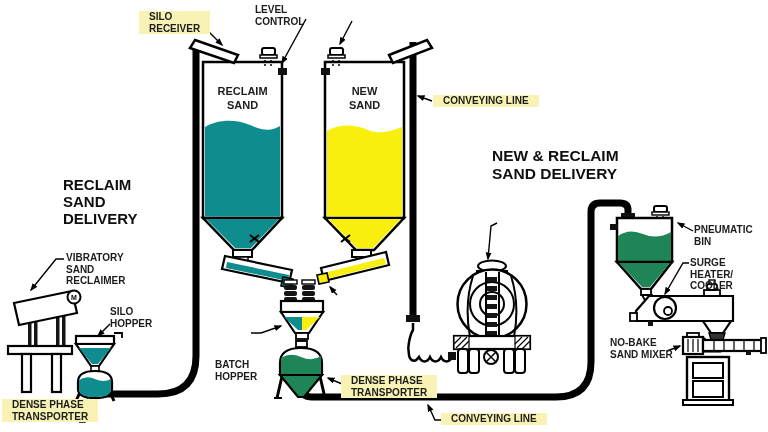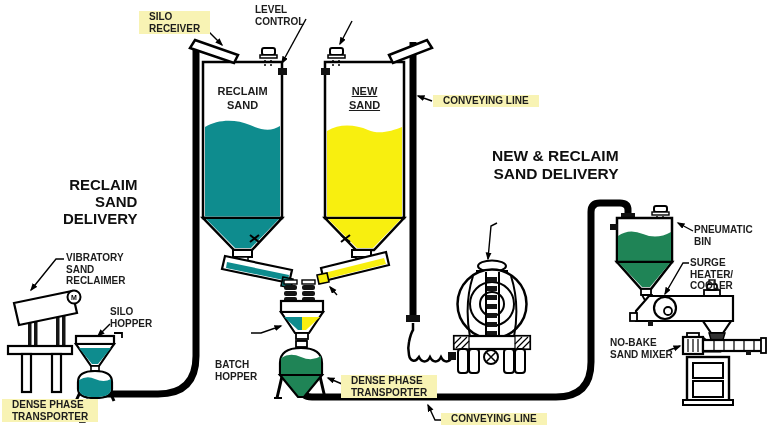--- a/index.html
+++ b/index.html
@@ -2,21 +2,21 @@
 <html><head>
 <meta charset="utf-8">
 <style>
   html,body{margin:0;padding:0;background:#fff;}
   .stage{position:relative;width:768px;height:432px;background:#ffffff;
          font-family:"Liberation Sans",sans-serif;overflow:hidden;}
   .stage svg{position:absolute;left:0;top:0;}
   .lbl{position:absolute;font-weight:bold;font-size:10px;line-height:1.17;
        color:#1c1c1c;white-space:pre-line;}
   .hl{background:#F8F3B4;padding:0 10px;}
-  .title{position:absolute;font-weight:bold;color:#0f0f0f;white-space:pre-line;text-align:right;}
+  .title{position:absolute;font-weight:bold;color:#0f0f0f;white-space:pre-line;}
   .t-left{left:63px;top:177px;font-size:15px;line-height:1.12;}
   .t-right{left:492px;top:147px;font-size:15.5px;line-height:1.15;}
   .silo-label{position:absolute;font-weight:bold;font-size:11px;line-height:1.3;
        color:#1c1c1c;text-align:center;white-space:pre-line;}
 </style>
 </head>
 <body>
 
 <div class="stage">
 
@@ -243,21 +243,21 @@
 </svg>
 
 <div class="title t-left">RECLAIM
 SAND
 DELIVERY</div>
 <div class="title t-right">NEW &amp; RECLAIM
 SAND DELIVERY</div>
 
 <div class="silo-label" style="left:203px;top:84px;width:79px;">RECLAIM
 SAND</div>
-<div class="silo-label" style="left:325px;top:84px;width:79px;text-decoration:underline;">NEW
+<div class="silo-label" style="left:325px;top:84px;width:79px;">NEW
 SAND</div>
 
 <div class="lbl hl" style="left:139px;top:11px;">SILO
 RECEIVER</div>
 <div class="lbl" style="left:255px;top:4px;">LEVEL
 CONTROL</div>
 <div class="lbl hl" style="left:433px;top:95px;">CONVEYING LINE</div>
 <div class="lbl" style="left:66px;top:252px;">VIBRATORY
 SAND
 RECLAIMER</div>

